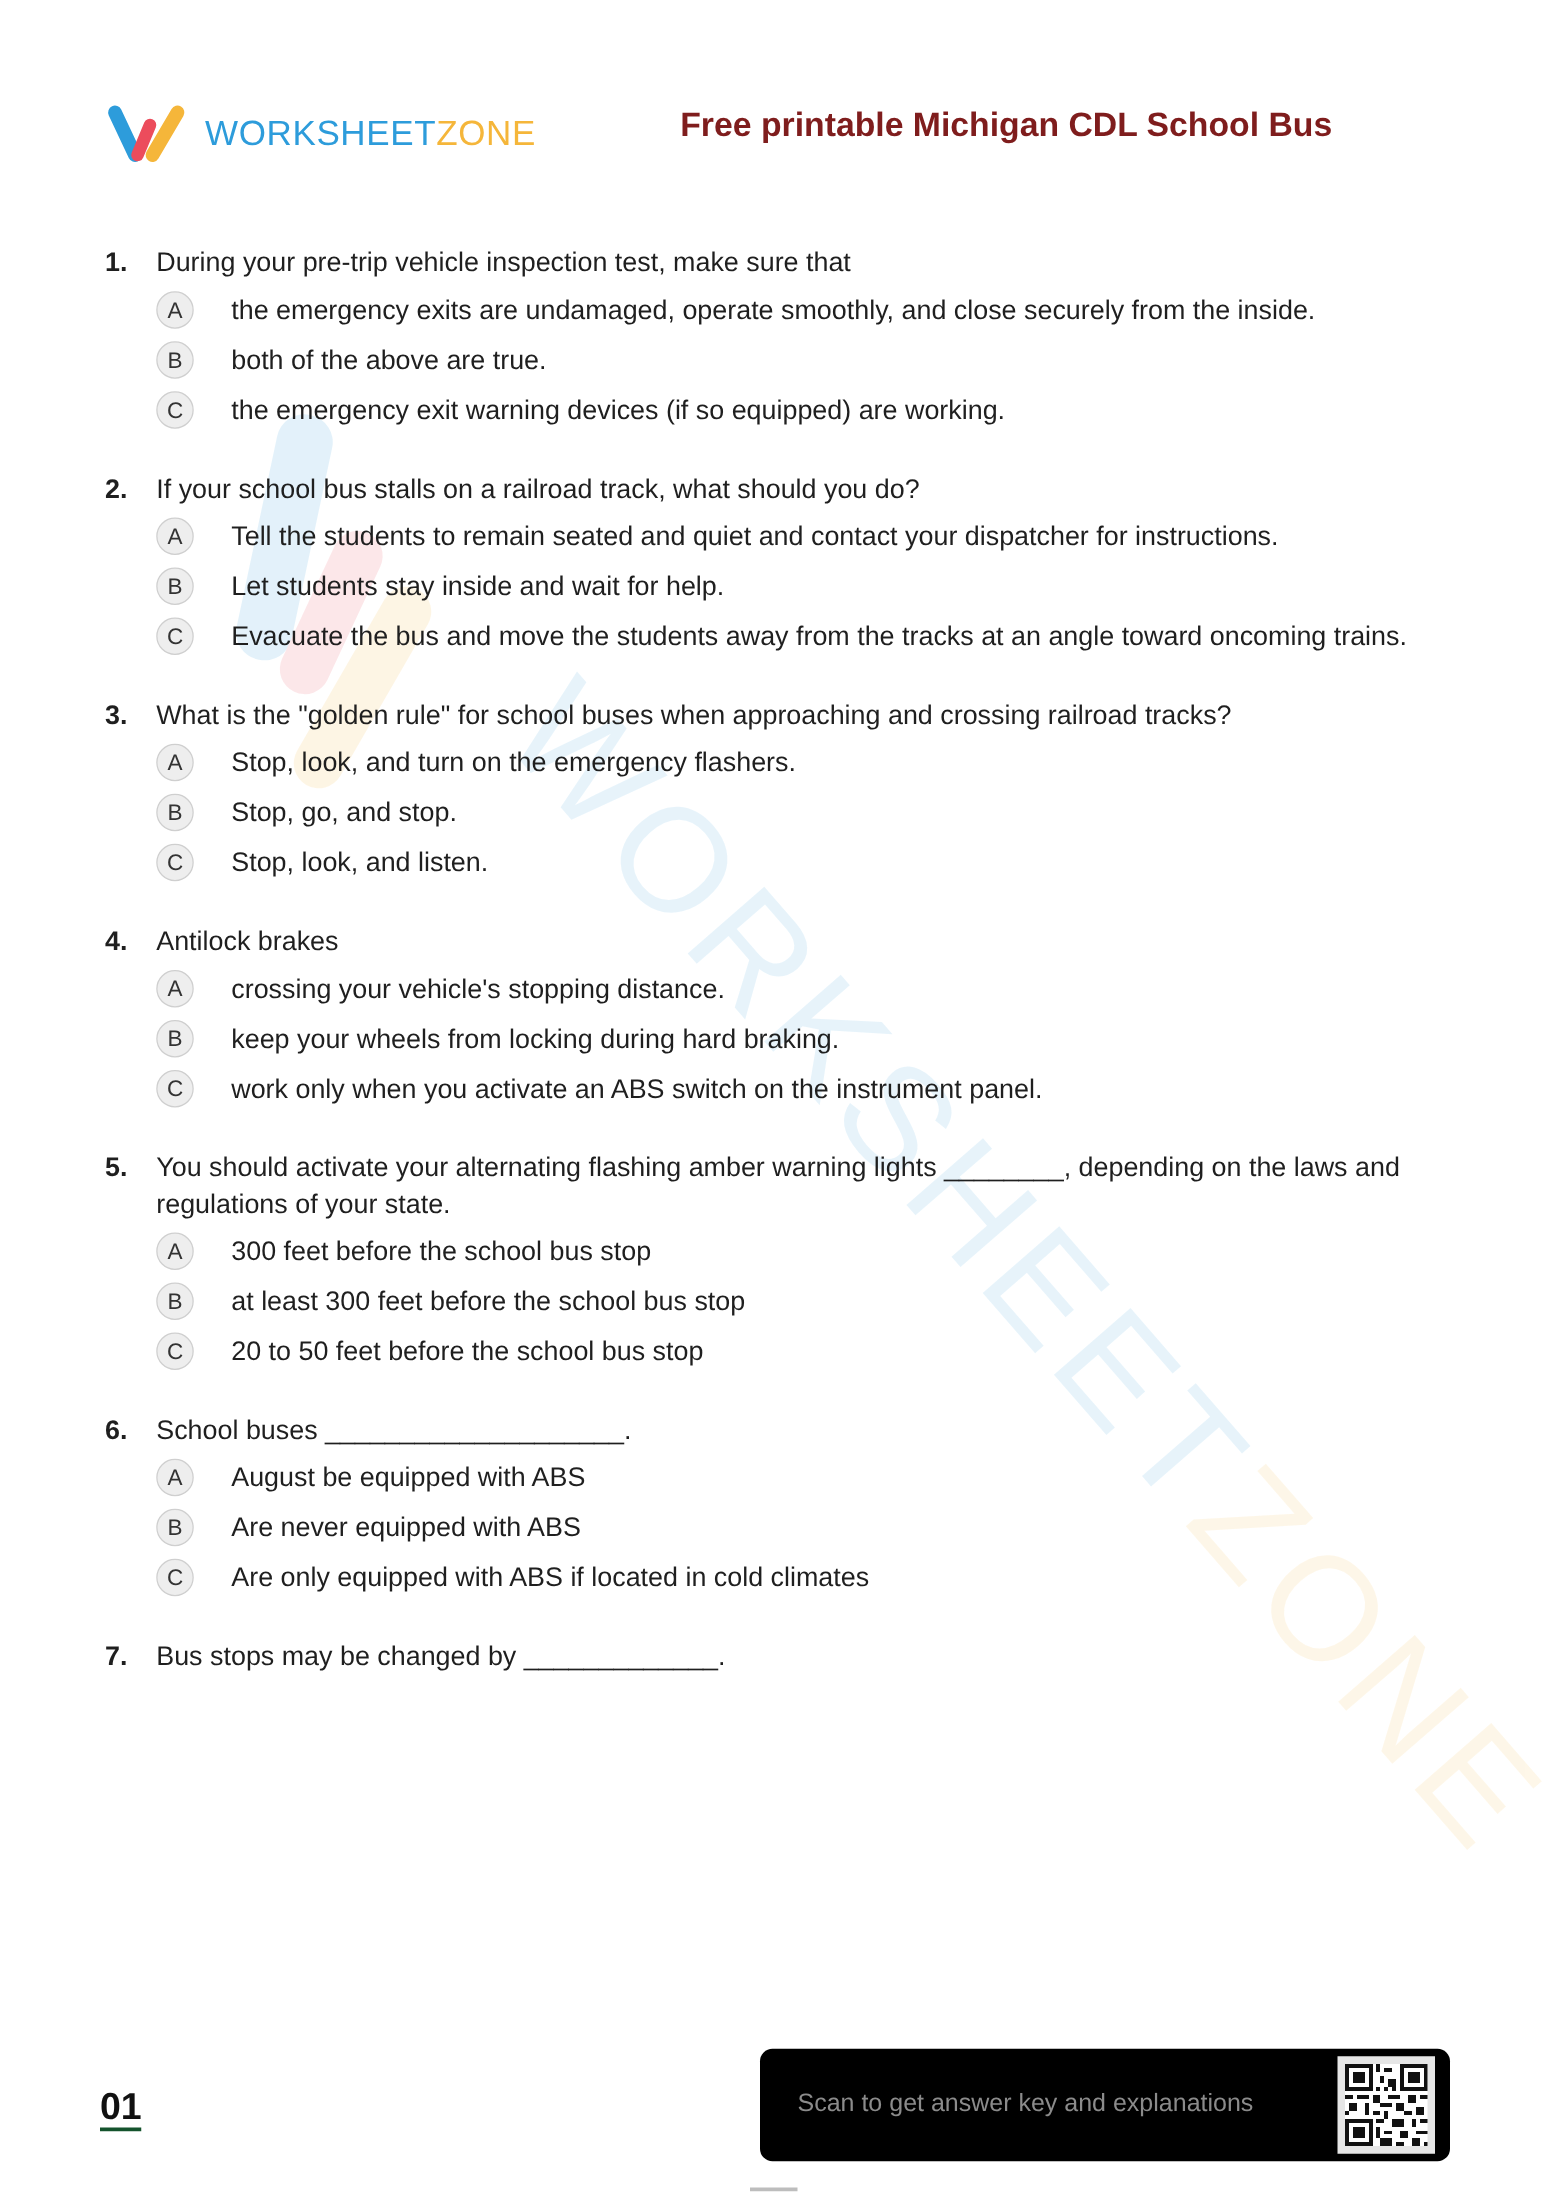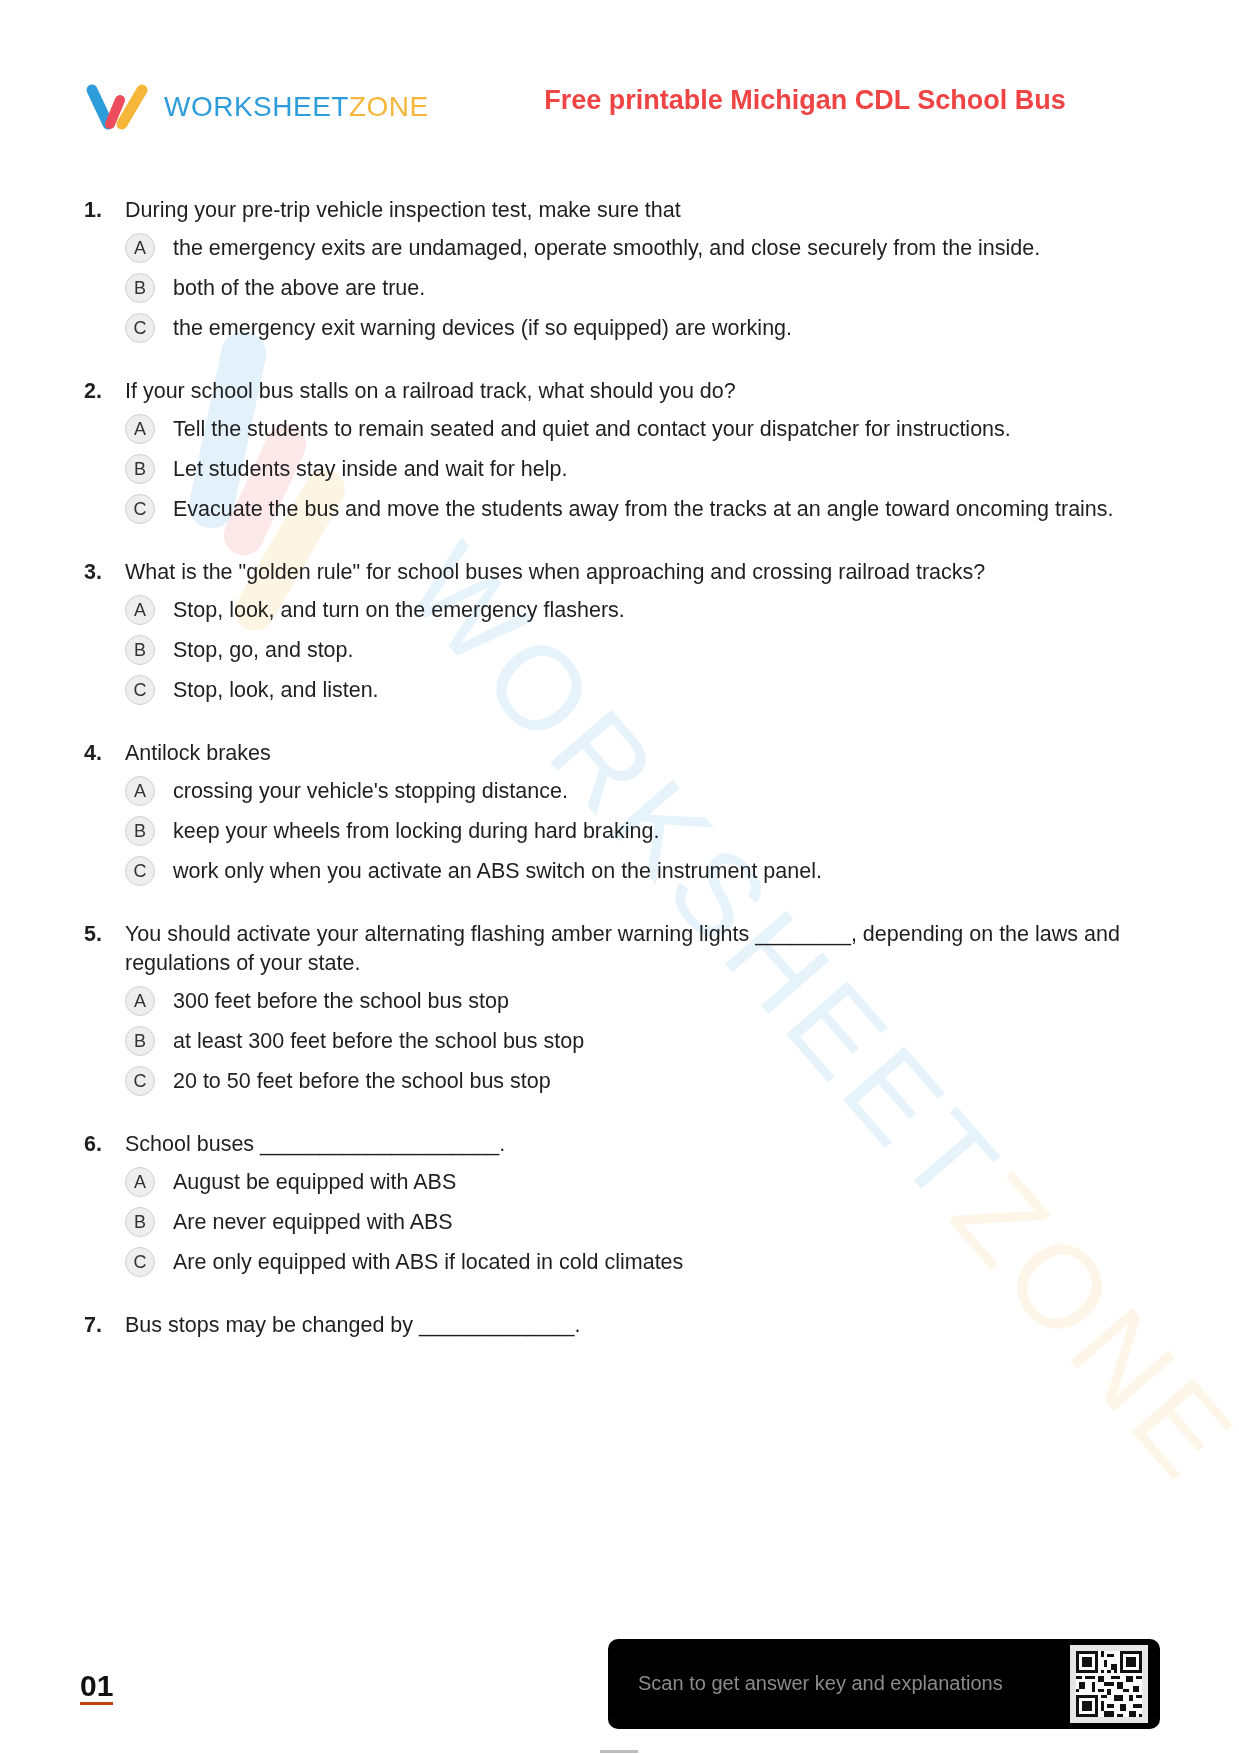--- a/index.html
+++ b/index.html
@@ -9,38 +9,38 @@
   }
   .watermark { position: absolute; left: 0; top: 0; width: 1239px; height: 1754px; pointer-events: none; z-index: 0; }
   .header { position: absolute; left: 0; top: 0; width: 1239px; height: 170px; z-index: 2; }
   .logo { position: absolute; left: 84px; top: 82px; display: flex; align-items: center; }
   .logo-mark { width: 68px; height: 50px; }
   .logo-text { margin-left: 12px; font-size: 28px; font-weight: 500; letter-spacing: 0.5px; }
   .logo-text .w { color: #2d9cdb; }
   .logo-text .z { color: #f5b63a; }
   .title {
     position: absolute; left: 500px; top: 80px; width: 610px; text-align: center;
-    font-size: 27px; font-weight: 700; line-height: 40px; color: #ef4444;
+    font-size: 27px; font-weight: 700; line-height: 40px; color: #7f1d1d;
   }
   .content { position: absolute; left: 84px; top: 196px; width: 1080px; z-index: 2; }
   .question { margin-bottom: 34px; }
   .q-row { display: flex; align-items: flex-start; font-size: 21.5px; line-height: 29px; }
   .q-num { width: 41px; flex: 0 0 41px; font-weight: 700; }
   .q-text { flex: 1; }
   .options { margin-top: 9px; }
   .opt { display: flex; align-items: flex-start; margin-left: 41px; margin-bottom: 11px; font-size: 21.5px; line-height: 29px; }
   .bubble {
     flex: 0 0 30px; width: 30px; height: 30px; border-radius: 50%; background: #eeeeee;
     border: 1px solid #cfcfcf; box-sizing: border-box; font-size: 18px; line-height: 28px;
     text-align: center; color: #333; margin-right: 18px; margin-top: -1px;
   }
-  .opt-text { flex: 1; }
+  .opt-text { flex: 1; margin-left: 12px; }
   .page-num {
     position: absolute; left: 80px; top: 1670px; font-size: 30px; font-weight: 800; color: #111;
-    border-bottom: 3px solid #c2410c; line-height: 32px; z-index: 2;
+    border-bottom: 3px solid #14532d; line-height: 32px; z-index: 2;
   }
   .scan-box {
     position: absolute; left: 608px; top: 1639px; width: 552px; height: 90px; background: #000000;
     border-radius: 10px; z-index: 2;
   }
   .scan-text { position: absolute; left: 30px; top: 33px; font-size: 20px; color: #8b8b8b; }
   .qr { position: absolute; right: 12px; top: 6px; width: 78px; height: 78px; background: #e6e6e6; }
   .qr svg { position: absolute; left: 6px; top: 6px; }
   .bottom-line { position: absolute; left: 600px; top: 1750px; width: 38px; height: 3px; background: #bdbdbd; }
 </style>

